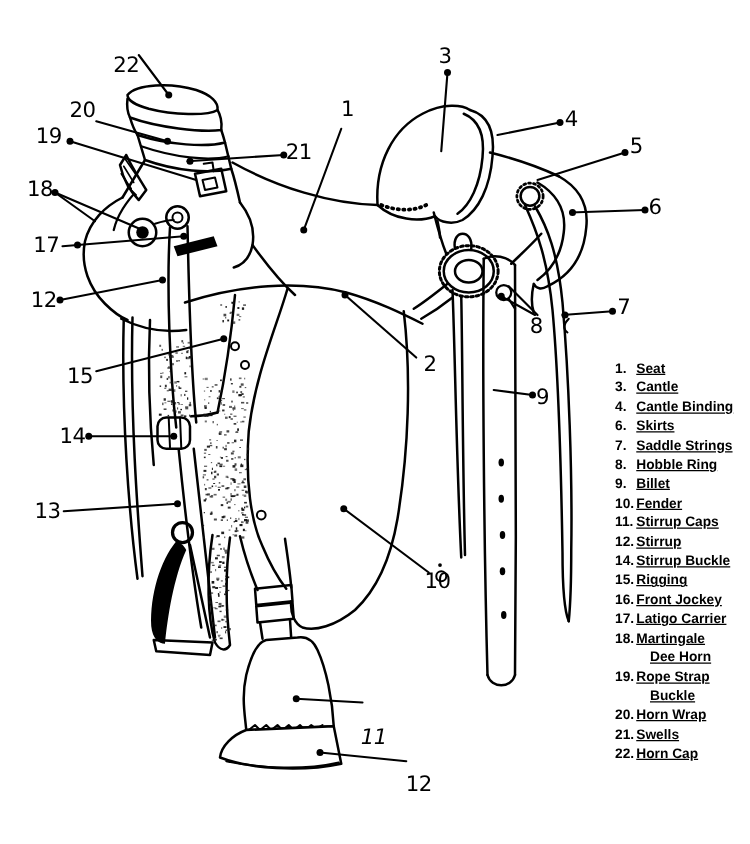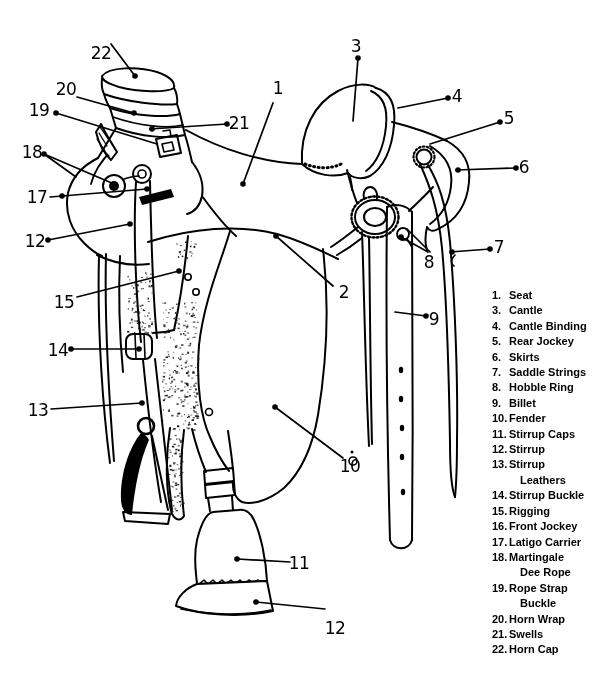--- a/index.html
+++ b/index.html
@@ -4,21 +4,21 @@
 <style>
   html,body{margin:0;padding:0;background:#fff;}
   .stage{position:relative;width:600px;height:675px;background:#fff;overflow:hidden;
          font-family:"Liberation Sans",sans-serif;}
   svg{position:absolute;left:0;top:0;}
   .callout{position:absolute;transform:translate(-50%,-50%);color:#000;
            font-family:"DejaVu Sans",sans-serif;font-size:17px;font-weight:500;
            line-height:1;letter-spacing:-0.5px;white-space:nowrap;}
   #legend{position:absolute;left:492px;top:288px;width:106px;color:#000;
           font-size:11px;font-weight:bold;line-height:15.4px;}
-  .legend-line{white-space:nowrap;}
+  .legend-line{white-space:nowrap;text-decoration:underline;}
   .legend-line.cont{padding-left:28px;}
   .legend-num{display:inline-block;min-width:17px;}
 </style>
 </head>
 <body>
 
 <div class="stage">
 
   <svg id="drawing" width="600" height="675" viewBox="0 0 600 675">
 
@@ -602,21 +602,21 @@
       <div class="callout" style="left: 278px; top: 88px;">1</div>
       <div class="callout" style="left: 344px; top: 292px;">2</div>
       <div class="callout" style="left: 356px; top: 46px;">3</div>
       <div class="callout" style="left: 457px; top: 96px;">4</div>
       <div class="callout" style="left: 509px; top: 118px;">5</div>
       <div class="callout" style="left: 524px; top: 167px;">6</div>
       <div class="callout" style="left: 499px; top: 247px;">7</div>
       <div class="callout" style="left: 429px; top: 262px;">8</div>
       <div class="callout" style="left: 434px; top: 319px;">9</div>
       <div class="callout" style="left: 350px; top: 466px;">10</div>
-      <div class="callout" style="left: 299px; top: 563px;">11</div>
+      <div class="callout" style="left: 299px; top: 591px; font-style: italic;">11</div>
       <div class="callout" style="left: 335px; top: 628px;">12</div>
       <div class="callout" style="left: 38px; top: 410px; text-align: right;">13</div>
       <div class="callout" style="left: 58px; top: 350px;">14</div>
       <div class="callout" style="left: 64px; top: 302px;">15</div>
       <div class="callout" style="left: 35px; top: 241px;">12</div>
       <div class="callout" style="left: 37px; top: 197px;">17</div>
       <div class="callout" style="left: 32px; top: 152px;">18</div>
       <div class="callout" style="left: 39px; top: 110px;">19</div>
       <div class="callout" style="left: 66px; top: 89px;">20</div>
       <div class="callout" style="left: 239px; top: 123px;">21</div>
@@ -626,23 +626,20 @@
       <div class="legend-item">
         <div class="legend-line"><span class="legend-num">1.</span><span>Seat</span></div>
       </div>
       <div class="legend-item">
         <div class="legend-line"><span class="legend-num">3.</span><span>Cantle</span></div>
       </div>
       <div class="legend-item">
         <div class="legend-line"><span class="legend-num">4.</span><span>Cantle Binding</span></div>
       </div>
       <div class="legend-item">
-        <div class="legend-line"><span class="legend-num">5.</span><span>Rear Jockey</span></div>
-      </div>
-      <div class="legend-item">
         <div class="legend-line"><span class="legend-num">6.</span><span>Skirts</span></div>
       </div>
       <div class="legend-item">
         <div class="legend-line"><span class="legend-num">7.</span><span>Saddle Strings</span></div>
       </div>
       <div class="legend-item">
         <div class="legend-line"><span class="legend-num">8.</span><span>Hobble Ring</span></div>
       </div>
       <div class="legend-item">
         <div class="legend-line"><span class="legend-num">9.</span><span>Billet</span></div>
@@ -650,38 +647,34 @@
       <div class="legend-item">
         <div class="legend-line"><span class="legend-num">10.</span><span>Fender</span></div>
       </div>
       <div class="legend-item">
         <div class="legend-line"><span class="legend-num">11.</span><span>Stirrup Caps</span></div>
       </div>
       <div class="legend-item">
         <div class="legend-line"><span class="legend-num">12.</span><span>Stirrup</span></div>
       </div>
       <div class="legend-item">
-        <div class="legend-line"><span class="legend-num">13.</span><span>Stirrup</span></div>
-        <div class="legend-line cont"><span>Leathers</span></div>
-      </div>
-      <div class="legend-item">
         <div class="legend-line"><span class="legend-num">14.</span><span>Stirrup Buckle</span></div>
       </div>
       <div class="legend-item">
         <div class="legend-line"><span class="legend-num">15.</span><span>Rigging</span></div>
       </div>
       <div class="legend-item">
         <div class="legend-line"><span class="legend-num">16.</span><span>Front Jockey</span></div>
       </div>
       <div class="legend-item">
         <div class="legend-line"><span class="legend-num">17.</span><span>Latigo Carrier</span></div>
       </div>
       <div class="legend-item">
         <div class="legend-line"><span class="legend-num">18.</span><span>Martingale</span></div>
-        <div class="legend-line cont"><span>Dee Rope</span></div>
+        <div class="legend-line cont"><span>Dee Horn</span></div>
       </div>
       <div class="legend-item">
         <div class="legend-line"><span class="legend-num">19.</span><span>Rope Strap</span></div>
         <div class="legend-line cont"><span>Buckle</span></div>
       </div>
       <div class="legend-item">
         <div class="legend-line"><span class="legend-num">20.</span><span>Horn Wrap</span></div>
       </div>
       <div class="legend-item">
         <div class="legend-line"><span class="legend-num">21.</span><span>Swells</span></div>

